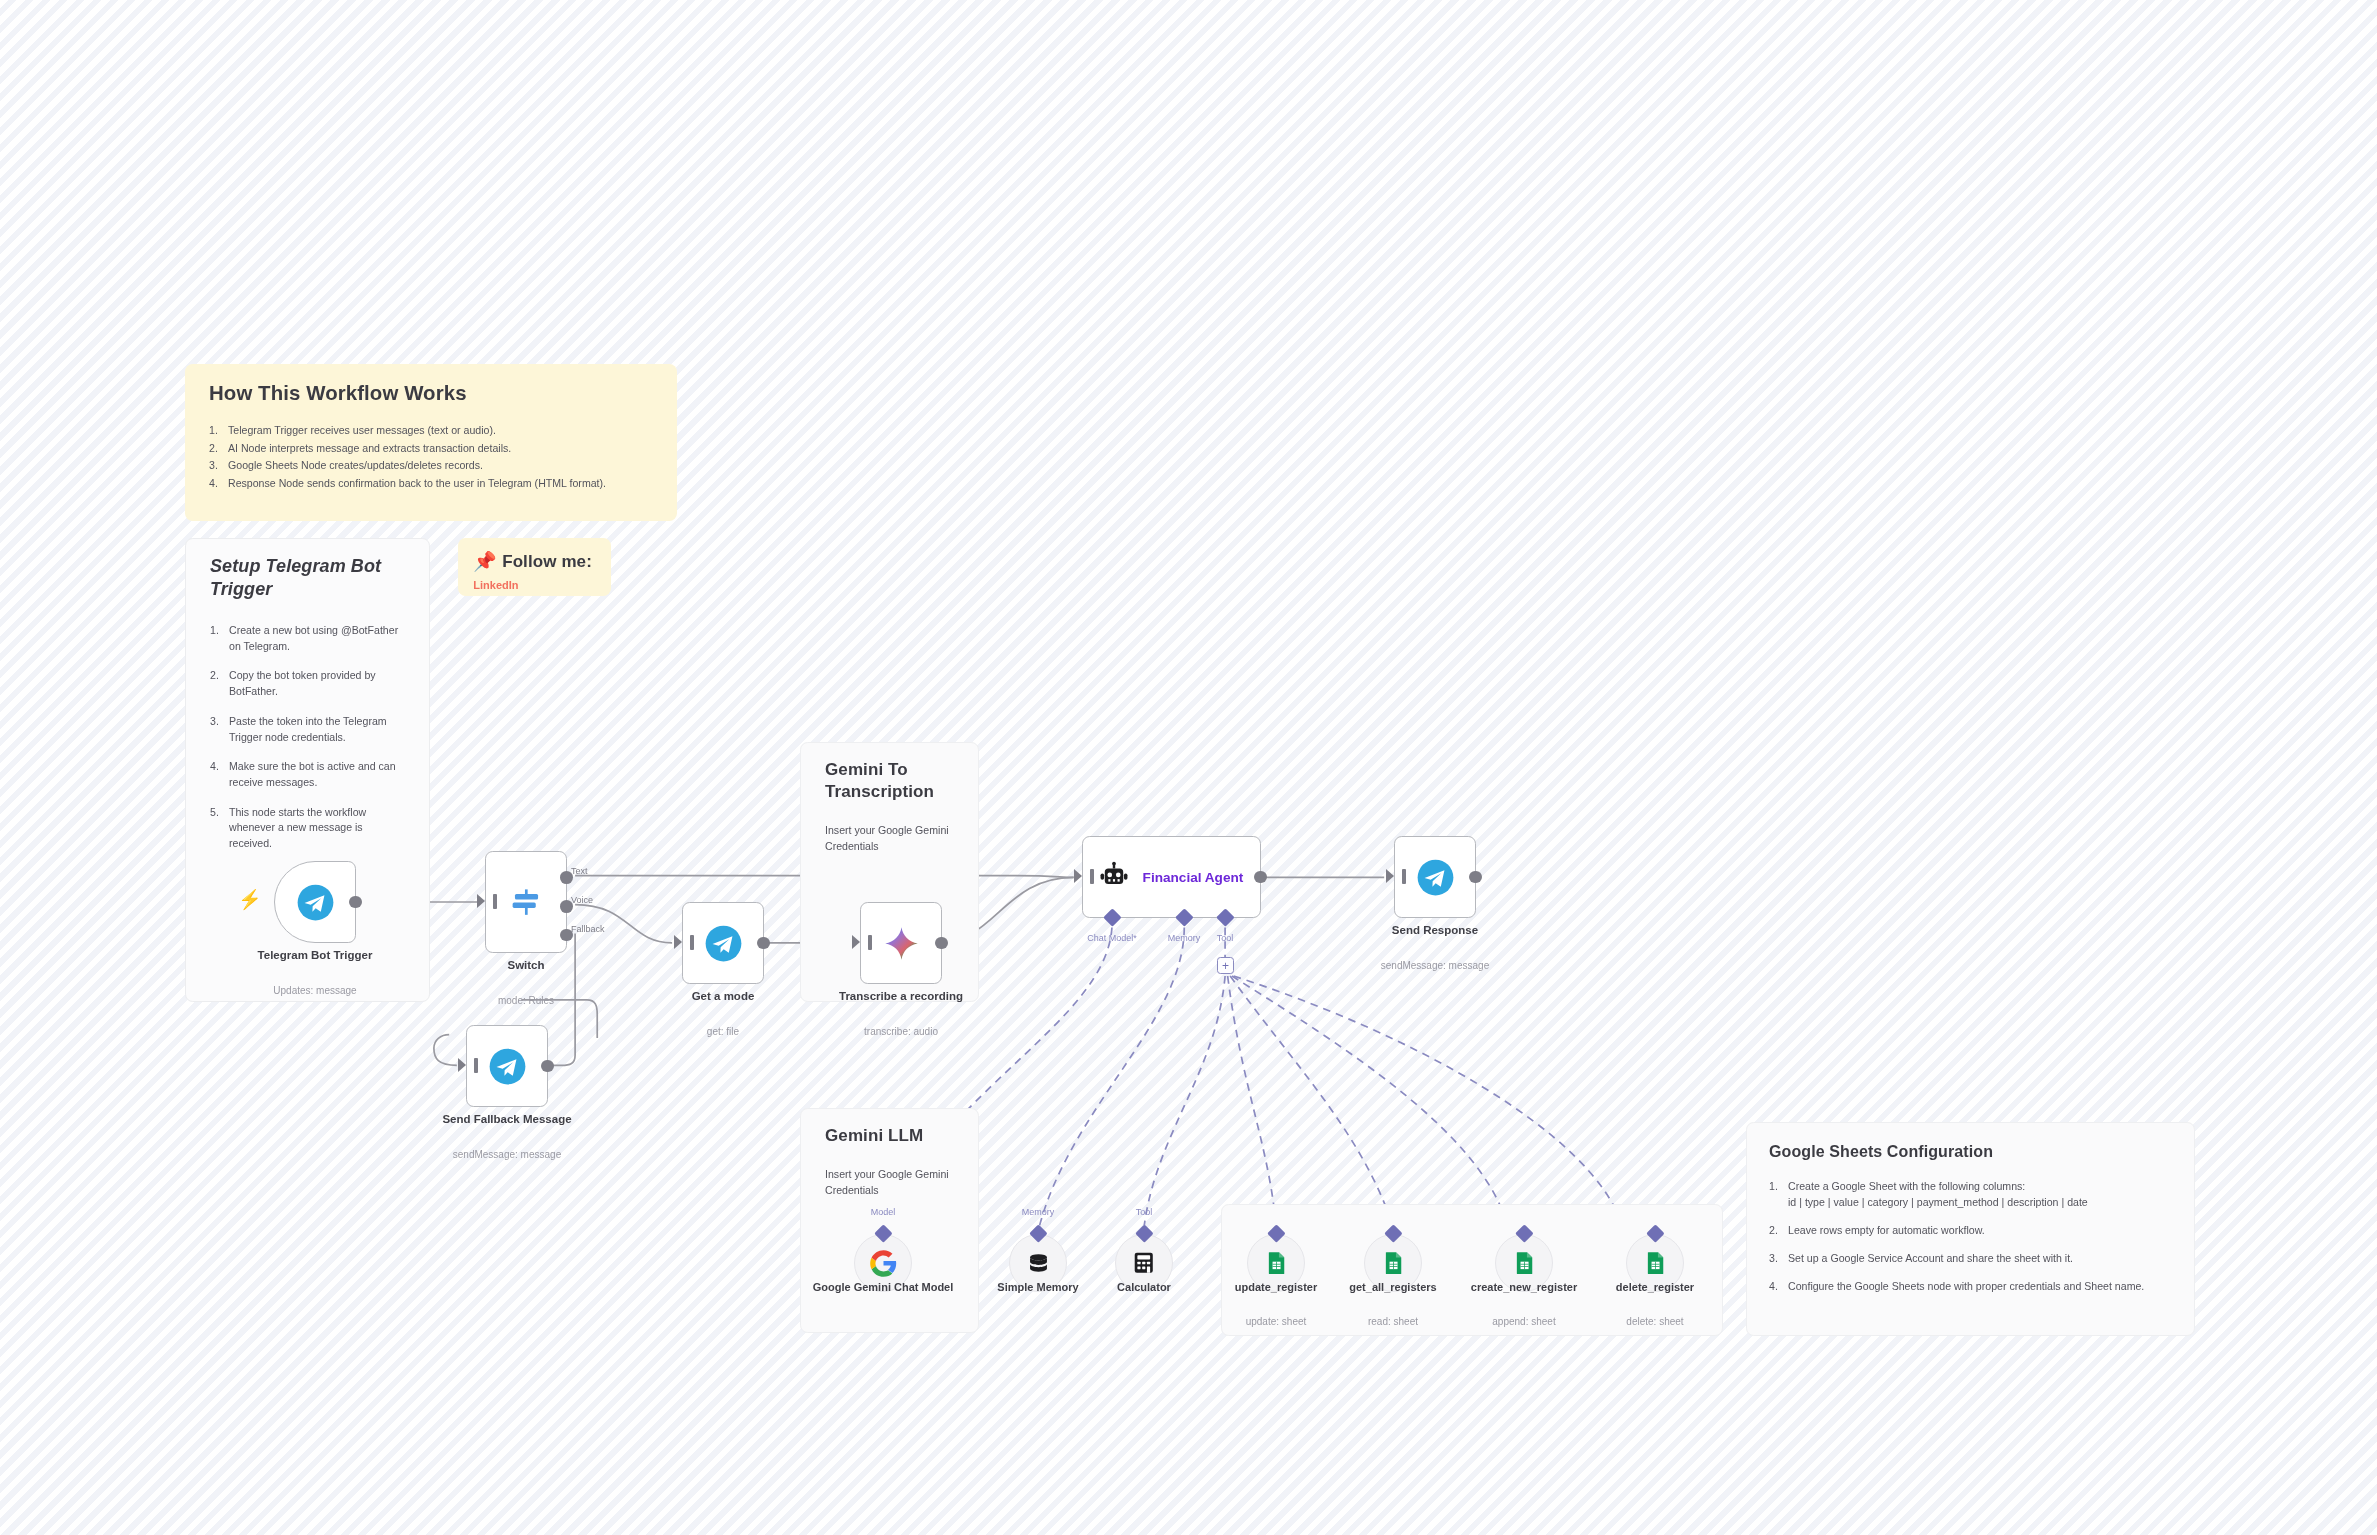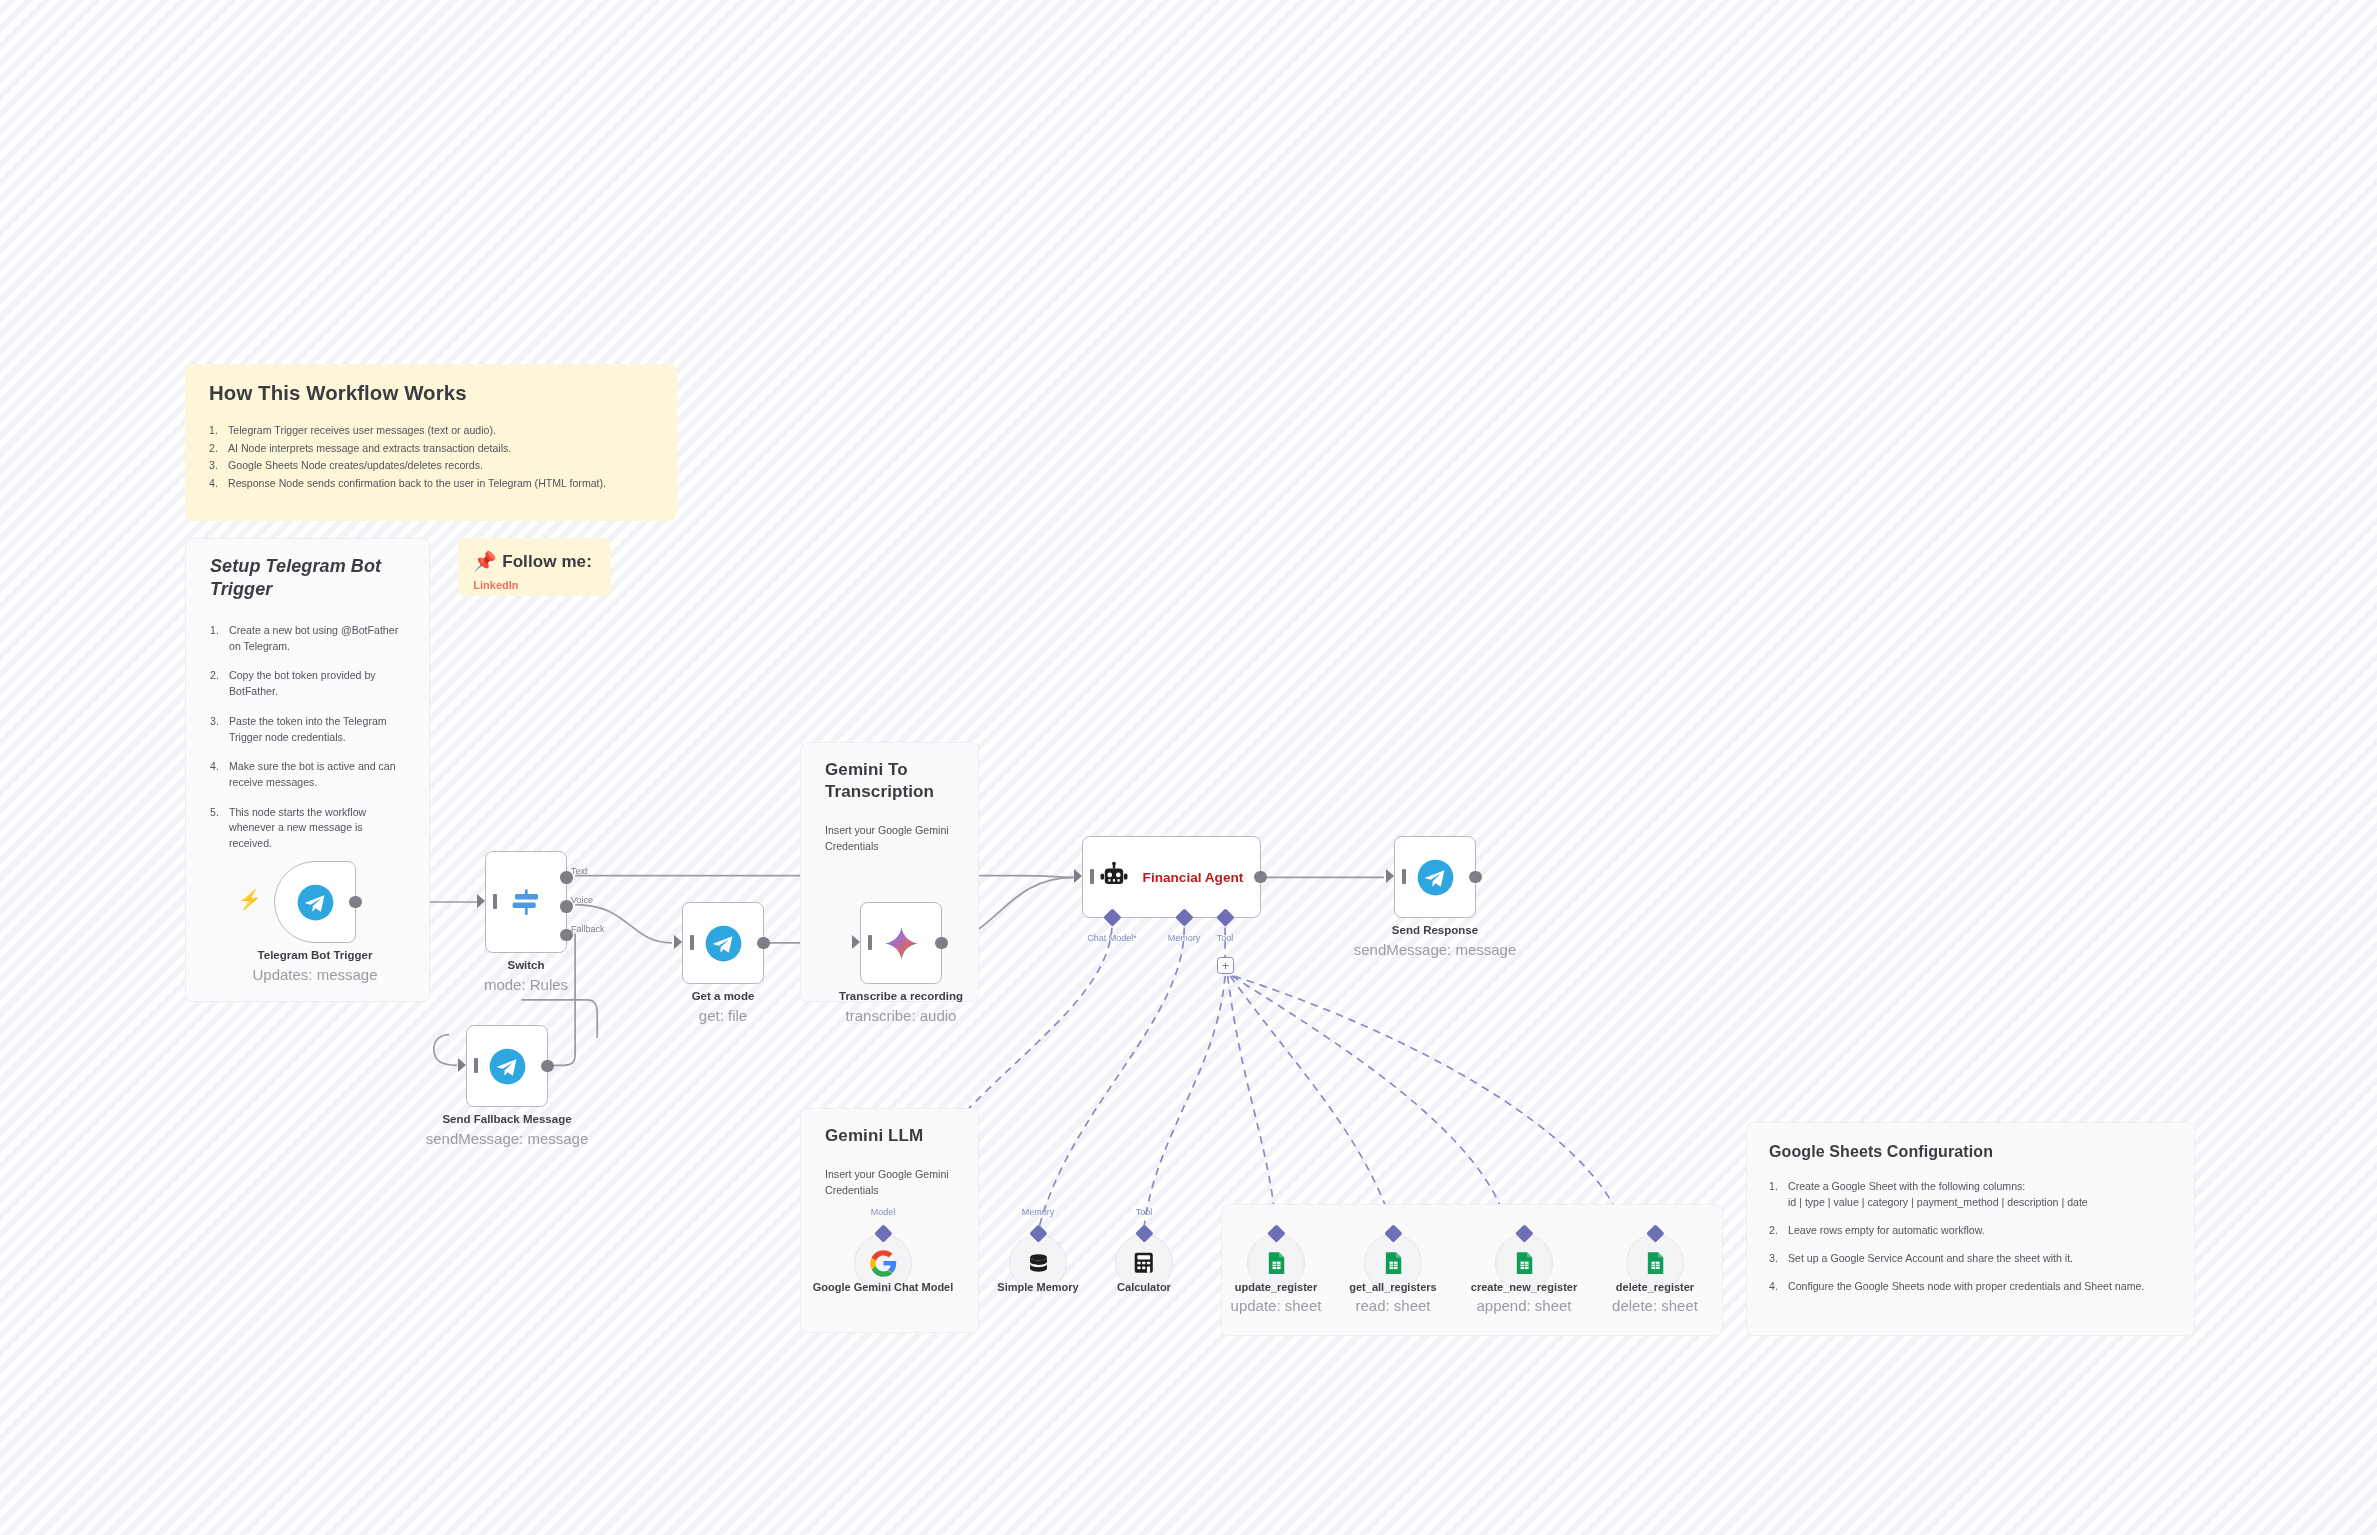--- a/index.html
+++ b/index.html
@@ -66,31 +66,31 @@
     border-top-left-radius: 41px;
     border-bottom-left-radius: 41px;
   }
   .node-box.wide {
     width: 179px; height: 82px;
     justify-content: flex-start;
     padding-left: 13.6px;
     gap: 12px;
   }
   .node-box.wide .agent-label {
-    font-size: 13.6px; font-weight: 600; color: #b91c1c; white-space: nowrap;
+    font-size: 13.6px; font-weight: 600; color: #6d28d9; white-space: nowrap;
   }
   .node-caption {
     position: absolute; left: 50%; transform: translateX(-50%);
     top: 87px; text-align: center; white-space: nowrap;
   }
   .node-caption .t {
     font-size: 11.5px; font-weight: 700; color: #3f3f46; line-height: 1.35;
   }
   .node-caption .s {
-    font-size: 15px; color: #9a9aa3; line-height: 1.4;
+    font-size: 10px; color: #9a9aa3; line-height: 1.4; margin-top: 20px;
   }
 
   
   .subnode { position: absolute; }
   .subnode-circle {
     width: 58px; height: 58px; border-radius: 50%;
     background: #f4f4f6; border: 0.9px solid #e6e6ea;
     display: flex; align-items: center; justify-content: center;
   }
   .subnode .node-caption { top: 46px; text-align: center; }

